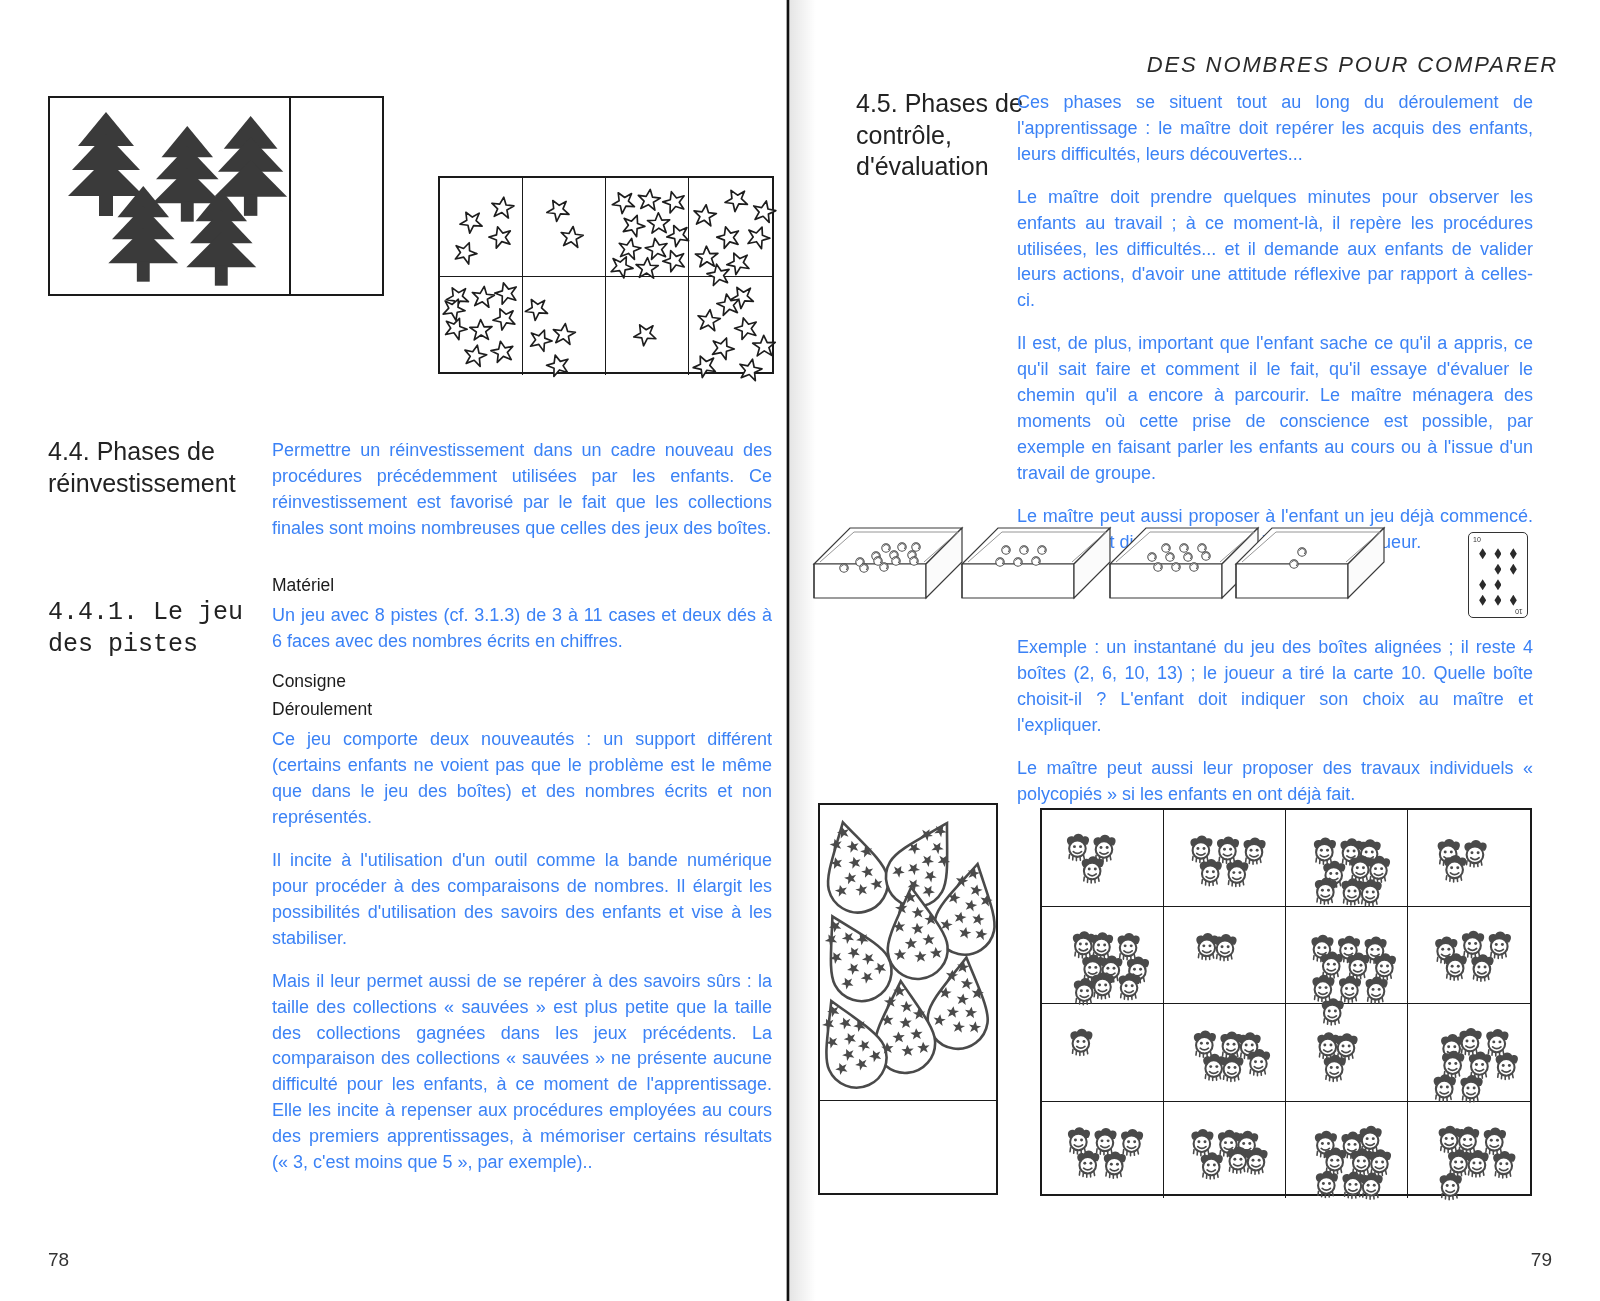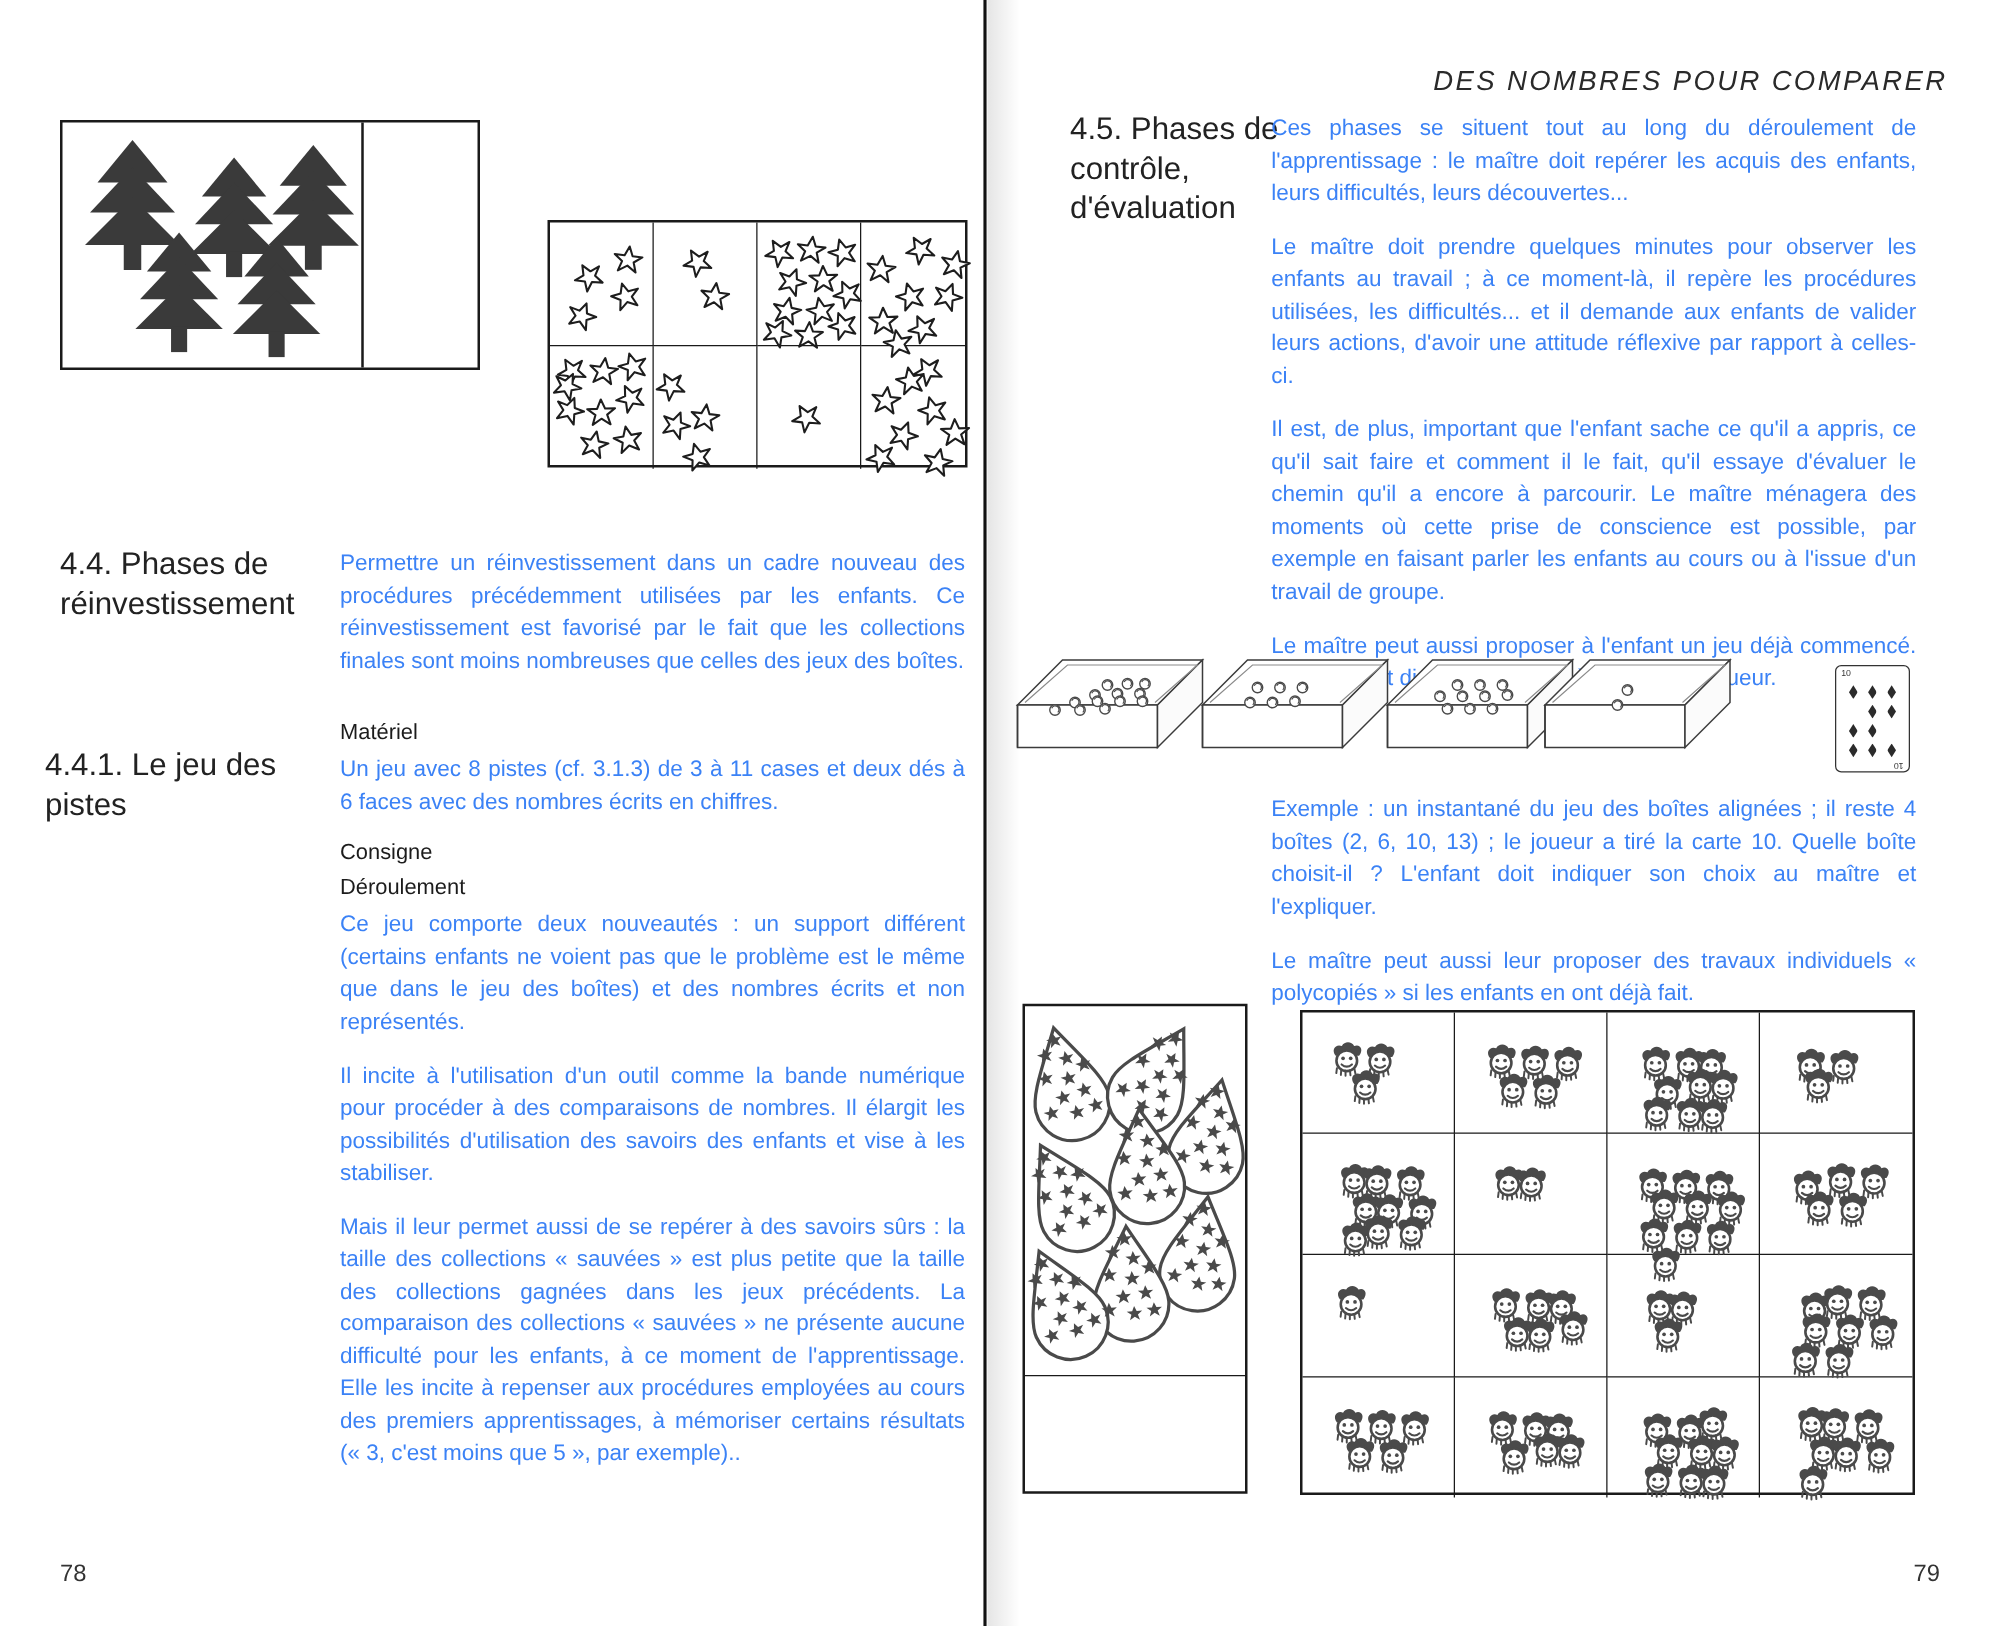--- a/index.html
+++ b/index.html
@@ -237,21 +237,21 @@
               <use href="#outlineStar" transform="translate(16,90) rotate(-25)"></use>
               <use href="#outlineStar" transform="translate(62,94) rotate(12)"></use>
               <use href="#outlineStar" transform="translate(40,28) rotate(-11)"></use>
             </svg>
           </div>
         </div>
     </div>
 
     <div class="sec-title" id="t44" style="left:48px;top:436px;width:204px;">4.4. Phases de réinvestissement</div>
 
-    <div class="sec-title" id="t441" style="left:36px;top:597px;width:204px;">4.4.1. Le jeu des pistes</div>
+    <div class="sec-title" id="t441" style="left:48px;top:597px;width:204px;font-family:Liberation Mono, monospace;">4.4.1. Le jeu des pistes</div>
 
     <div class="col" style="left:272px;top:438px;width:500px;">
 
       <p class="para">Permettre un réinvestissement dans un cadre nouveau des procédures précédemment utilisées par les enfants. Ce réinvestissement est favorisé par le fait que les collections finales sont moins nombreuses que celles des jeux des boîtes.</p>
 
       <div class="gap"></div>
 
       <div class="subhead">Matériel</div>
       <p class="para">Un jeu avec 8 pistes (cf. 3.1.3) de 3 à 11 cases et deux dés à 6 faces avec des nombres écrits en chiffres.</p>
 

